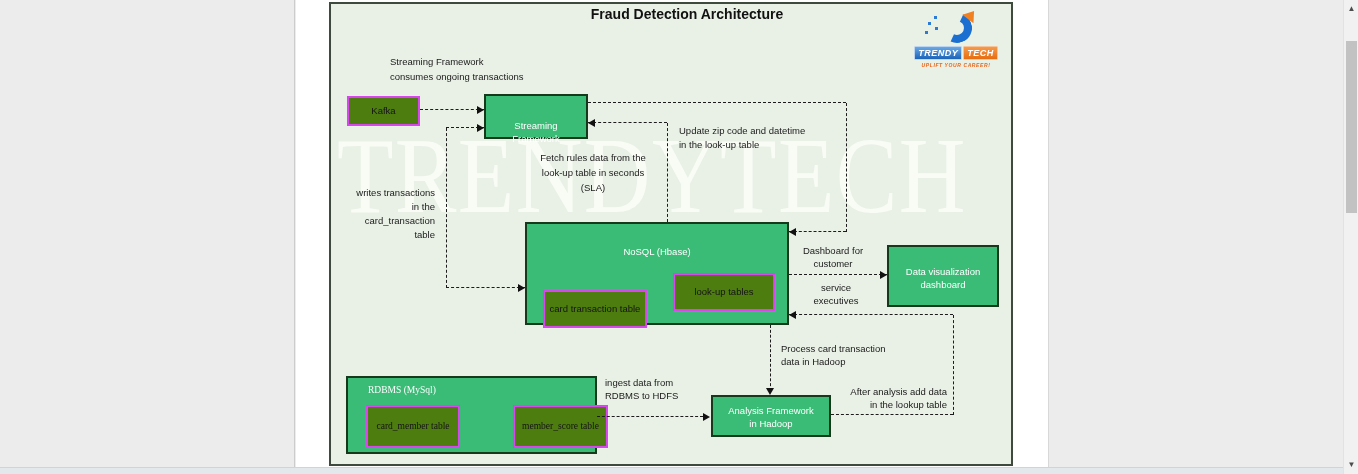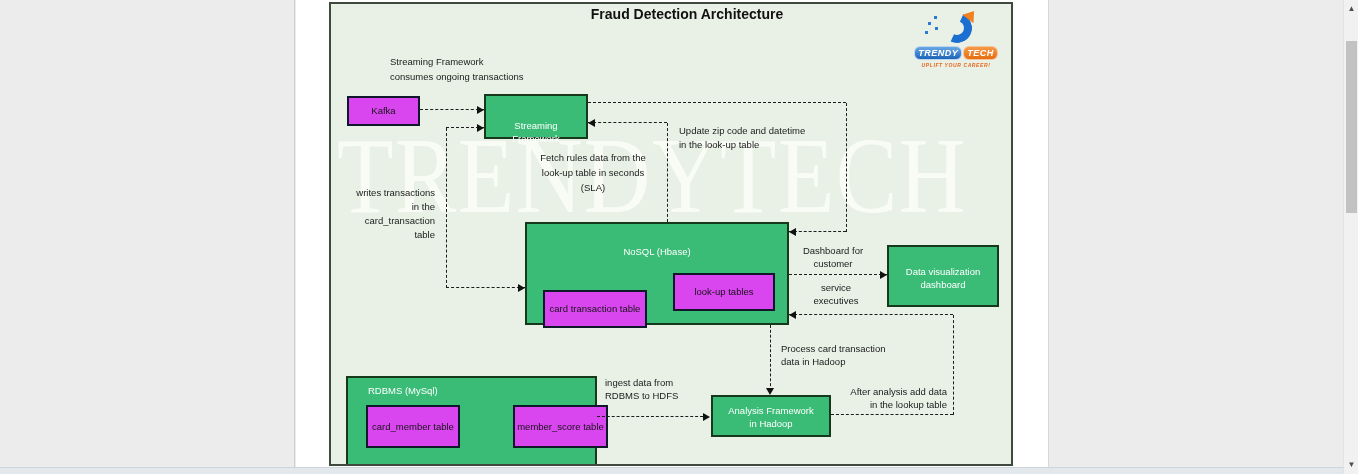--- a/index.html
+++ b/index.html
@@ -19,30 +19,30 @@
                letter-spacing:2px; color:rgba(253,255,249,0.80); white-space:nowrap;
                transform:scaleX(0.70) scaleY(0.82); transform-origin:left top; }
 
   .dg-title { position:absolute; left:0; top:2px; width:100%; text-align:center;
               font-size:14px; font-weight:bold; color:#111;padding-left:32px; }
 
   
   .node { position:absolute; border:2px solid #16391c; font-size:9.5px; text-align:center;
           color:#ffffff; white-space:pre-line; }
   .green  { background:#3abb76; }
-  .yellow { background:#d946ef; border:2px solid #0f172a; color:#151515; }
+  .yellow { background:#4d7c0f; border:2px solid #d946ef; color:#151515; }
 
   .n-kafka    { left:16px;  top:92px;  width:73px;  height:30px; line-height:26px; }
   .n-stream   { left:153px; top:90px;  width:104px; height:45px; padding-top:23px; line-height:13px; }
   .n-nosql    { left:194px; top:218px; width:264px; height:103px; }
   .n-nosql-label { position:absolute; left:0; top:22px; width:100%; text-align:center; color:#fff; }
   .n-cardtxn  { left:16px;  top:66px;  width:104px; height:38px; line-height:34px; position:absolute; }
   .n-lookup   { left:146px; top:49px;  width:102px; height:38px; line-height:34px; position:absolute; }
   .n-dataviz  { left:556px; top:241px; width:112px; height:62px; padding-top:18px; line-height:13px; }
-  .n-rdbms    { left:15px;  top:372px; width:251px; height:99px; }
+  .n-rdbms    { left:15px;  top:372px; width:251px; height:78px;font-family:Liberation Serif, serif; }
   .n-rdbms-label { position:absolute; left:20px; top:7px; color:#fff; }
   .n-cardmem  { left:18px;  top:27px;  width:94px;  height:43px; line-height:39px; position:absolute; }
   .n-memscore { left:141px; top:27px;  width:95px;  height:43px; line-height:39px; position:absolute;margin-left:24px; }
   .n-analysis { left:380px; top:391px; width:120px; height:42px; padding-top:7px; line-height:13px; }
 
   
   .ann { position:absolute; font-size:9.5px; line-height:14px; color:#1a1a1a; white-space:pre-line; }
   .a-streamnote { left:59px;  top:50px;  width:150px; text-align:left; line-height:15px; }
   .a-updatezip  { left:348px; top:120px; width:140px; text-align:left; }
   .a-fetch      { left:202px; top:146px; width:120px; text-align:center; line-height:15px; }
@@ -64,21 +64,21 @@
   .logo { position:absolute; left:577px; top:9px; width:96px; height:56px; }
   .lg-arc { position:absolute; left:34px; top:0; width:30px; height:30px; border:8px solid #1b6fd0;
             border-left-color:transparent; border-top-color:transparent; border-radius:50%;
             transform:rotate(-20deg); }
   .lg-cap { position:absolute; left:56px; top:-3px; width:0; height:0;
             border-left:7px solid transparent; border-right:7px solid transparent;
             border-bottom:10px solid #f08020; transform:rotate(38deg); }
   .lg-dot { position:absolute; width:3px; height:3px; background:#2a7ad6; }
   .lg-banner { position:absolute; left:0; top:33px; width:96px; display:flex; gap:1px; justify-content:center; }
   .lg-brand { font-size:9px; font-weight:bold; font-style:italic; color:#fff; padding:1px 3px;
-              border:1px solid #bcd6f2; border-radius:6px; letter-spacing:0.5px; }
+              border:1px solid #bcd6f2; border-radius:1px; letter-spacing:0.5px; }
   .lg-trendy { background:linear-gradient(#6aa8e4,#1c64b8); }
   .lg-tech   { background:linear-gradient(#f59a4a,#e86d10); border-color:#f7c49a; }
   .lg-tagline { position:absolute; left:0; top:49px; width:96px; text-align:center;
                 font-size:5px; font-weight:bold; font-style:italic; color:#e8641a; letter-spacing:0.6px; }
 
   
   .bottom-strip { position:absolute; left:0; top:467px; width:1343px; height:7px;
                   background:#e2e8ec; border-top:1px solid #ccd5dc; z-index:5; }
   .scrollbar { position:absolute; left:1343px; top:0; width:15px; height:474px; background:#f1f1f1; border-left:1px solid #e2e2e2; }
   .sb-btn { position:absolute; left:0; width:15px; height:14px; text-align:center; font-size:8px; color:#4c4c4c; line-height:14px; }

